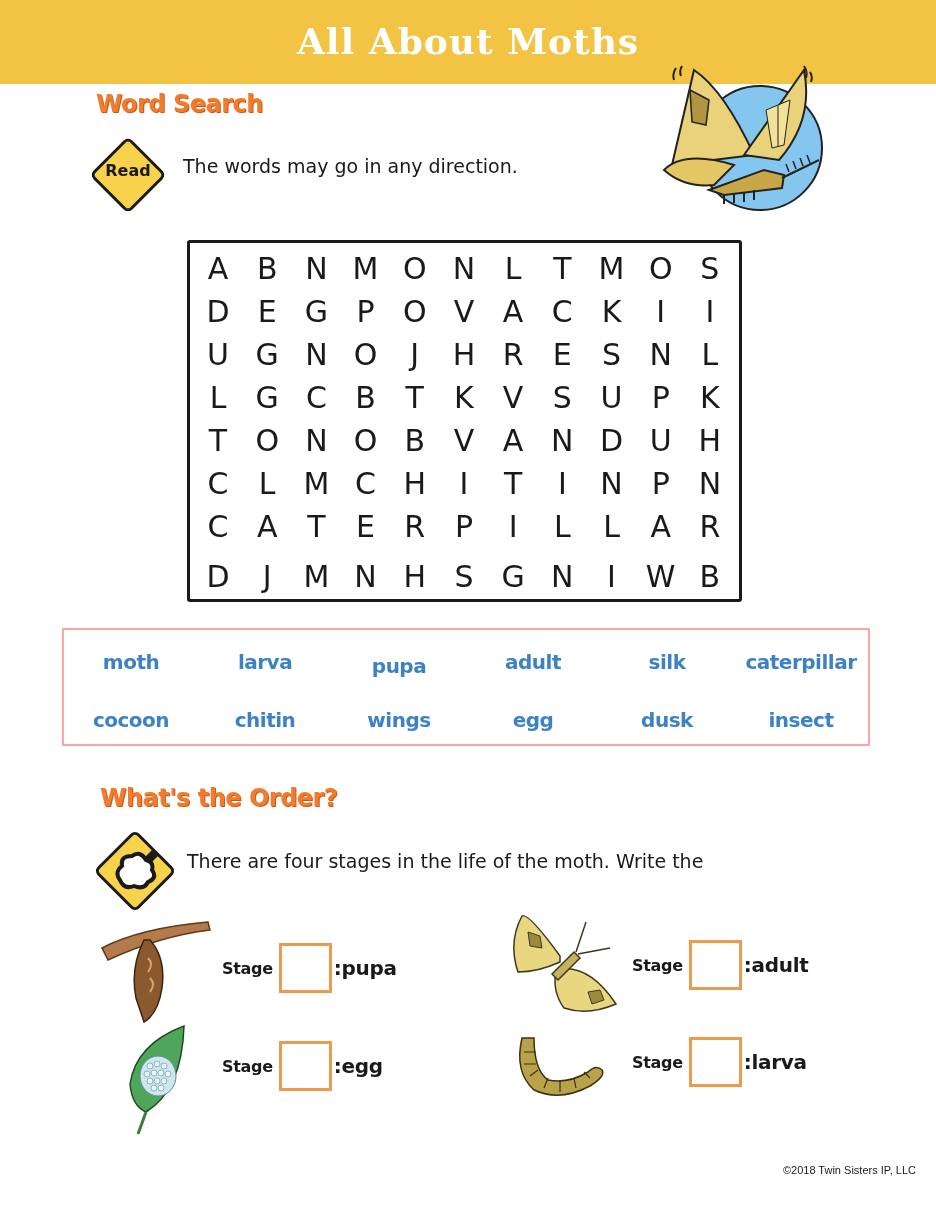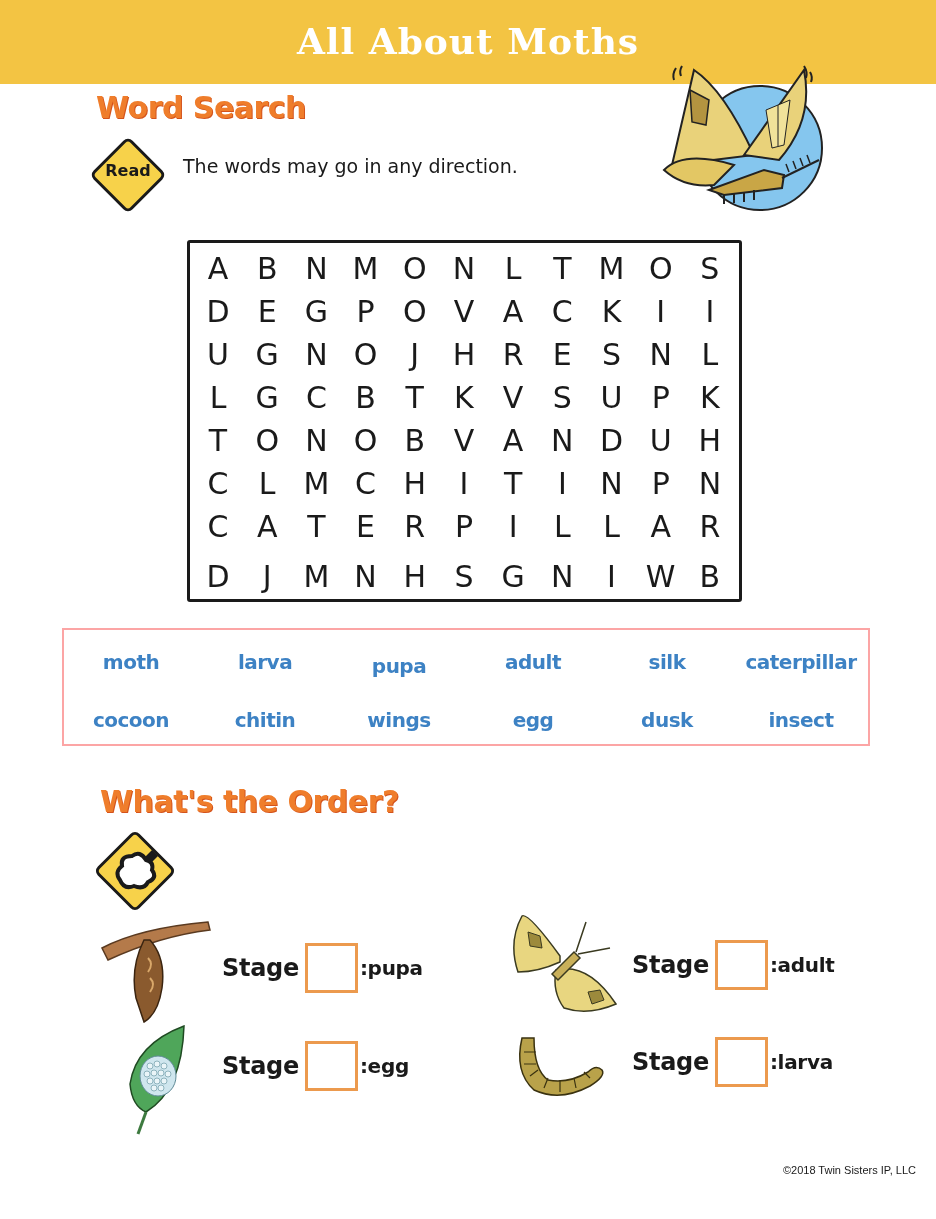--- a/index.html
+++ b/index.html
@@ -7,21 +7,21 @@
   body { position: relative; font-family: "DejaVu Sans", sans-serif; color: #1a1a1a; }
 
   .banner { position: absolute; left: 0; top: 0; width: 936px; height: 84px; background: #f3c443; padding-left: 32px; }
   .banner-title { position: absolute; left: 0; top: 20px; width: 936px; text-align: center;
     font-family: "DejaVu Serif", serif; font-weight: bold; font-size: 36px; color: #ffffff;
     letter-spacing: 1px; }
 
   .moth-badge { position: absolute; left: 654px; top: 60px; width: 176px; height: 170px; }
 
   .section-title { position: absolute; font-family: "DejaVu Sans", sans-serif; font-weight: bold;
-    color: #ef7d2b; font-size: 30px; letter-spacing: -0.5px;
+    color: #ef7d2b; font-size: 24px; letter-spacing: -0.5px;
     text-shadow: 1px 1px 0 #d4531c; }
   .ws-title { left: 96px; top: 90px; }
   .order-title { left: 100px; top: 784px; }
 
   .sign { position: absolute; }
   .read-sign { left: 89px; top: 136px; width: 78px; height: 78px; }
   .think-sign { left: 92px; top: 828px; width: 86px; height: 86px; }
 
   .instructions { position: absolute; font-family: "DejaVu Sans", sans-serif; font-size: 19px;
     line-height: 27px; color: #1a1a1a; }
@@ -34,21 +34,21 @@
     display: flex; justify-content: space-between; }
   .grid-cell { width: 40px; text-align: center; font-family: "DejaVu Sans", sans-serif;
     font-size: 30px; font-weight: normal; color: #1a1a1a; line-height: 43px; }
 
   .wordbank { position: absolute; left: 62px; top: 628px; width: 808px; height: 118px;
     border: 2px solid #fca5a5; }
   .wb-item { position: absolute; width: 134px; text-align: center; font-family: "DejaVu Sans", sans-serif;
     font-weight: bold; font-size: 20px; color: #3d82c4; letter-spacing: -0.5px; }
 
   .stage { position: absolute; display: flex; align-items: center; }
-  .stage-label { font-family: "DejaVu Sans", sans-serif; font-weight: bold; font-size: 24px;
+  .stage-label { font-family: "DejaVu Sans", sans-serif; font-weight: bold; font-size: 16px;
     color: #1a1a1a; letter-spacing: -0.3px; }
   .stage-box { width: 53px; height: 50px; border: 3px solid #ec9a4e; margin-left: 6px; margin-right: 2px;
     background: #fff; }
   .stage-name { font-family: "DejaVu Sans", sans-serif; font-weight: bold; font-size: 20px; color: #1a1a1a;
     letter-spacing: -0.3px; }
 
   .art { position: absolute; }
 
   .copyright { position: absolute; right: 20px; top: 1164px; font-family: "Liberation Sans", sans-serif;
     font-size: 11px; color: #1a1a1a; }
@@ -211,20 +211,21 @@
 
 <div class="section-title order-title">What's the Order?</div>
 
 <svg class="sign think-sign" viewBox="0 0 86 86">
   <rect x="15" y="15" width="56" height="56" rx="5" transform="rotate(45 43 43)" fill="#f7d24a" stroke="#1a1a1a" stroke-width="3"></rect>
   <path d="M28 52 q-6 -8 2 -14 q-2 -10 10 -10 q8 -6 14 4 q8 2 6 10 q6 8 -4 12 q-4 8 -14 4 q-10 4 -14 -6 Z" fill="#fff" stroke="#1a1a1a" stroke-width="4"></path>
   <path d="M52 30 l8 -8 l6 6 l-8 8 Z" fill="#1a1a1a"></path>
 </svg>
 
 <div class="instructions order-instructions">
+  <div>There are four stages in the life of the moth. Write the</div>
 </div>
 
 <svg class="art" style="left:100px;top:918px;width:112px;height:110px;" viewBox="0 0 112 110">
   <path d="M2 30 Q40 10 108 4 L110 12 Q60 18 8 42 Z" fill="#b47a4a" stroke="#5a3a20" stroke-width="1.5"></path>
   <path d="M44 22 Q30 50 36 80 L44 104 Q58 96 62 70 Q66 40 50 22 Z" fill="#8a5a2e" stroke="#3a2410" stroke-width="1.5"></path>
   <path d="M48 40 q6 6 0 14 M50 60 q6 6 0 14" stroke="#d9a86a" stroke-width="2" fill="none"></path>
 </svg>
 
 <svg class="art" style="left:126px;top:1024px;width:62px;height:112px;" viewBox="0 0 62 112">
   <path d="M58 2 Q10 20 4 60 Q6 82 20 88 Q56 66 58 2 Z" fill="#4fa65a" stroke="#1f4a22" stroke-width="1.5"></path>

